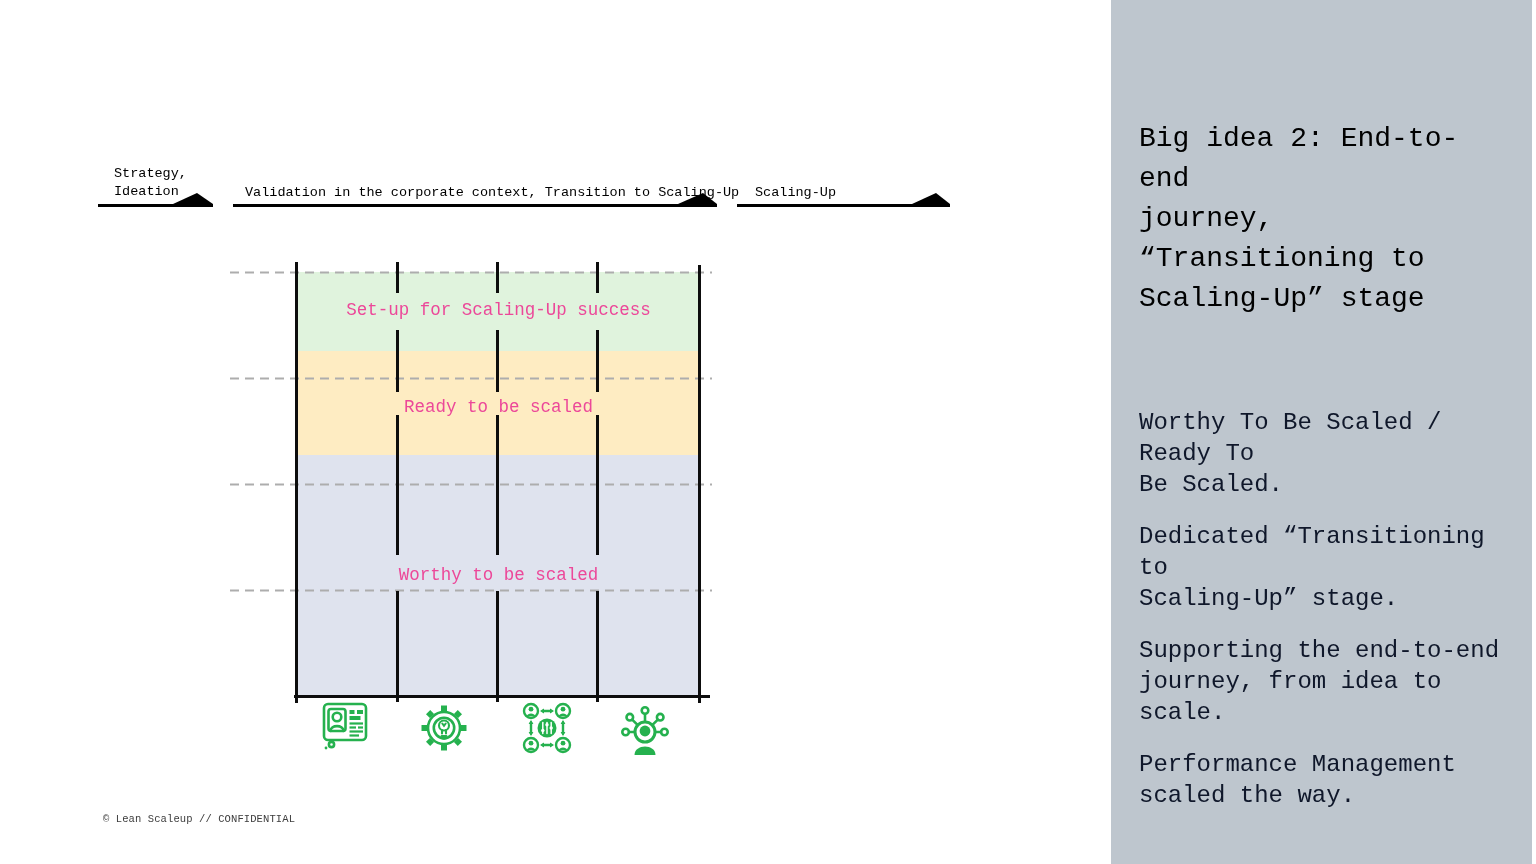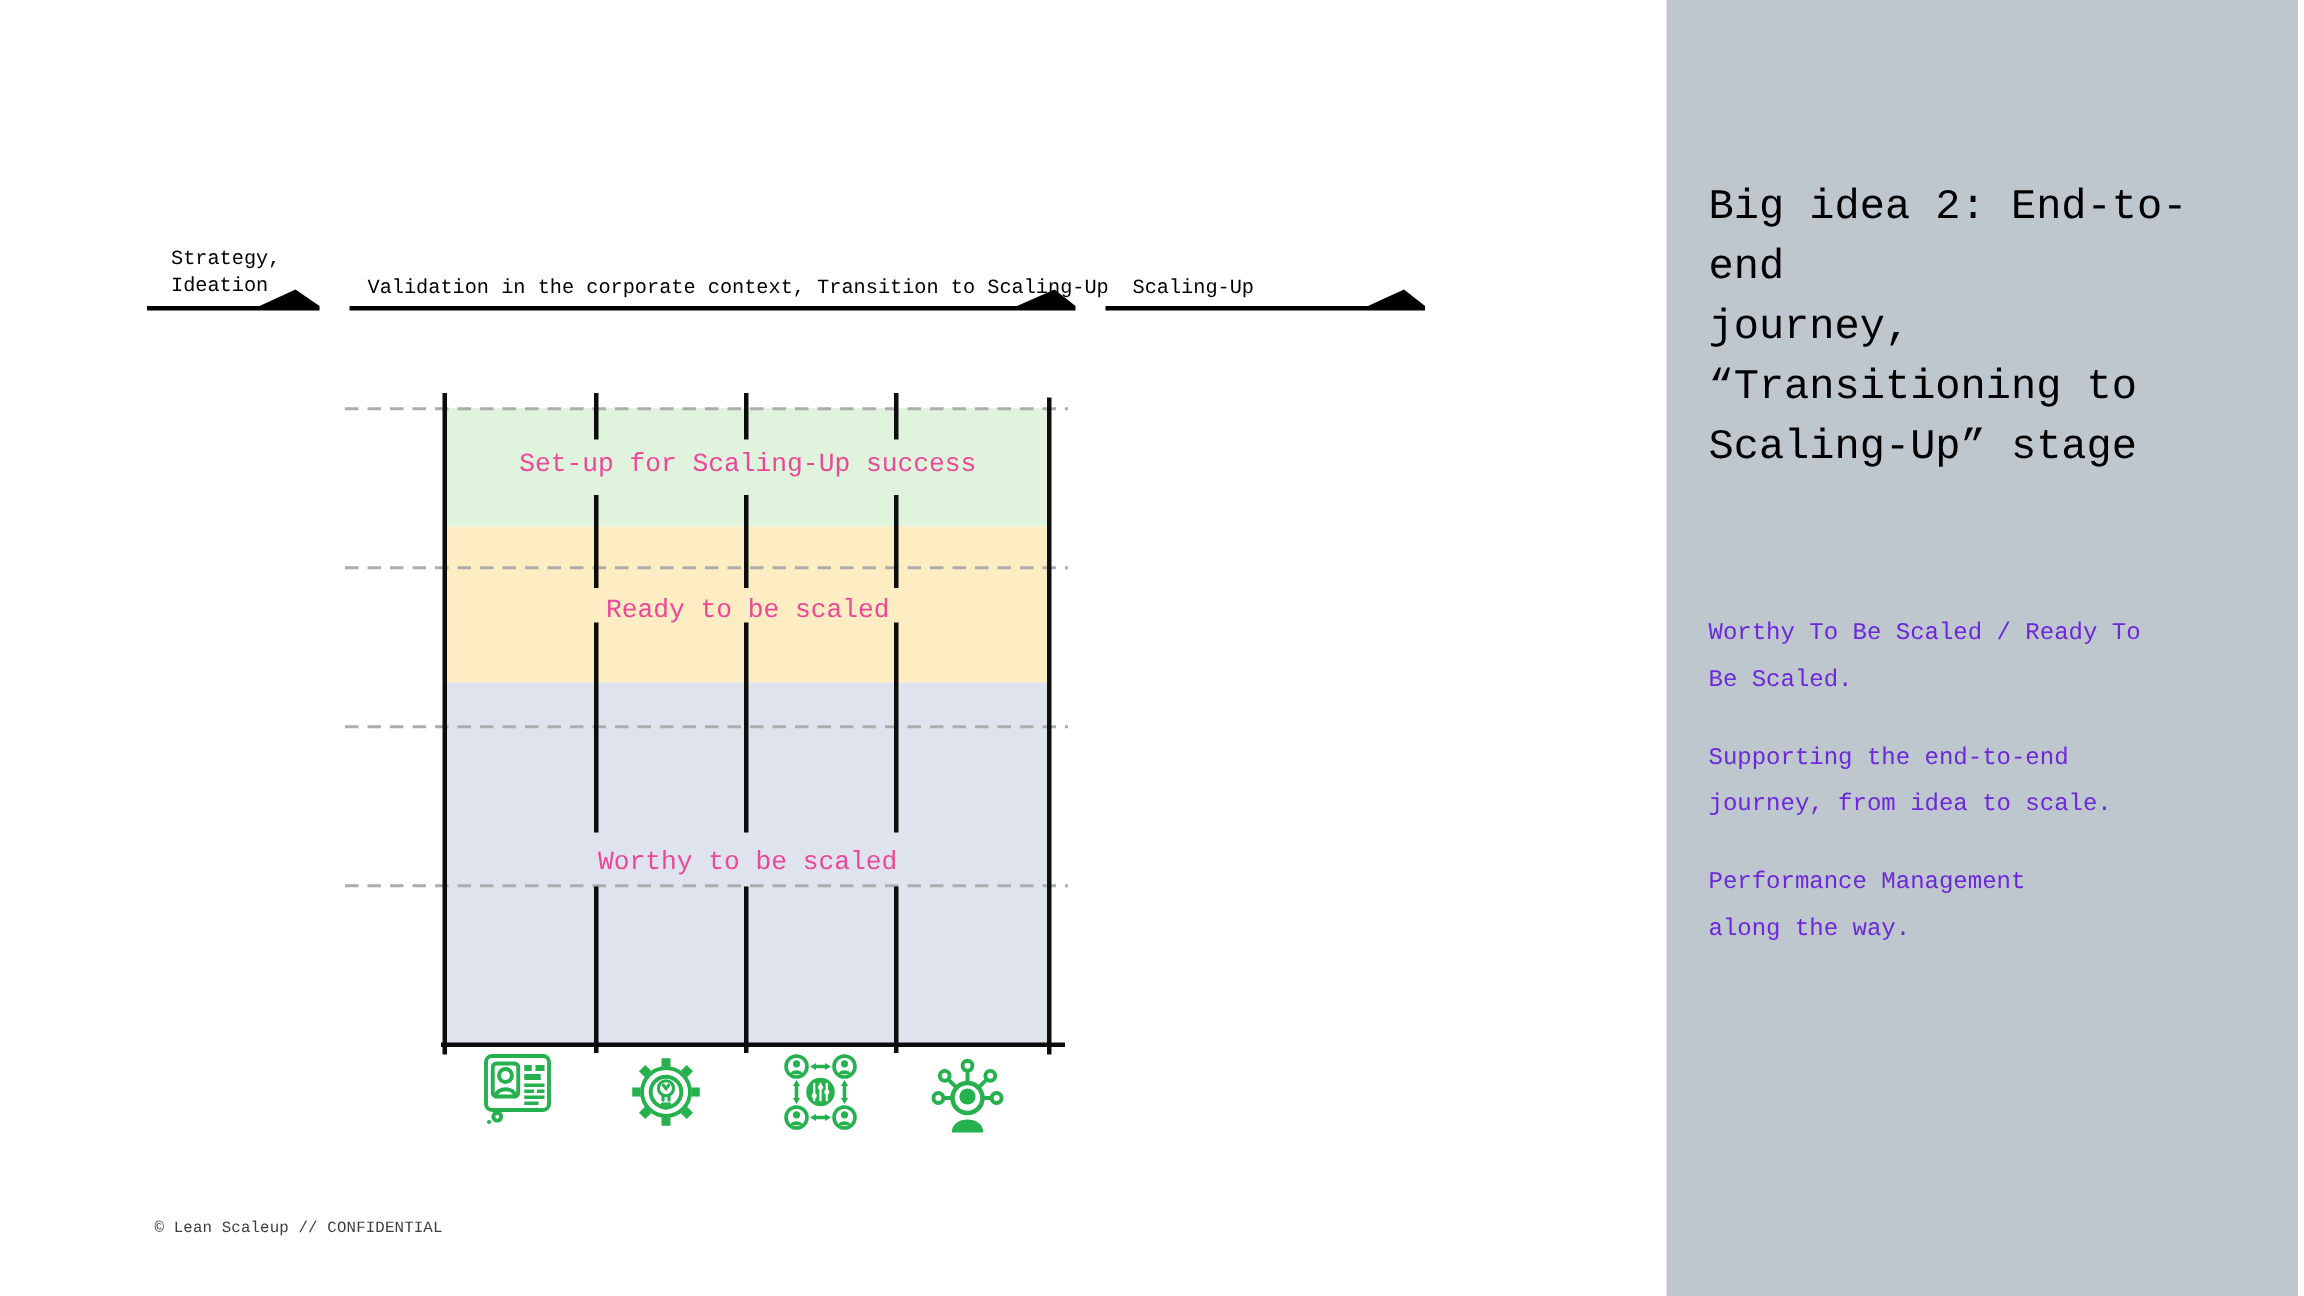--- a/index.html
+++ b/index.html
@@ -23,21 +23,21 @@
   
   #panel{
     position:absolute;left:1111px;top:0;width:425px;height:864px;
     box-sizing:border-box;padding:119px 30px 0 28px;
   }
   #panel-title{
     font-size:28px;line-height:40px;color:#000;white-space:pre-line;
   }
   #panel-paragraphs{margin-top:88px;}
   .panel-para{
-    font-size:16px;line-height:31px;color:#6d28d9;white-space:pre-line;margin:0 0 21px 0;
+    font-size:24px;line-height:31px;color:#0f172a;white-space:pre-line;margin:0 0 21px 0;
   }
   
   #footer{
     position:absolute;left:103px;top:813px;font-size:10.5px;color:#3c3c3c;letter-spacing:.1px;
   }
 </style>
 </head>
 <body>
 
 <div id="slide">
@@ -221,22 +221,24 @@
     </svg>
   </div>
 
   <div id="panel" style="background: rgb(190, 198, 206);">
     <div id="panel-title">Big idea 2: End-to-end
 journey, “Transitioning to
 Scaling-Up” stage</div>
     <div id="panel-paragraphs">
       <p class="panel-para">Worthy To Be Scaled / Ready To
 Be Scaled.</p>
+      <p class="panel-para">Dedicated “Transitioning to
+Scaling-Up” stage.</p>
       <p class="panel-para">Supporting the end-to-end
 journey, from idea to scale.</p>
       <p class="panel-para">Performance Management
-along the way.</p>
+scaled the way.</p>
     </div>
   </div>
 
   <div id="footer">© Lean Scaleup  // CONFIDENTIAL</div>
 
 </div>
 
 </body></html>

